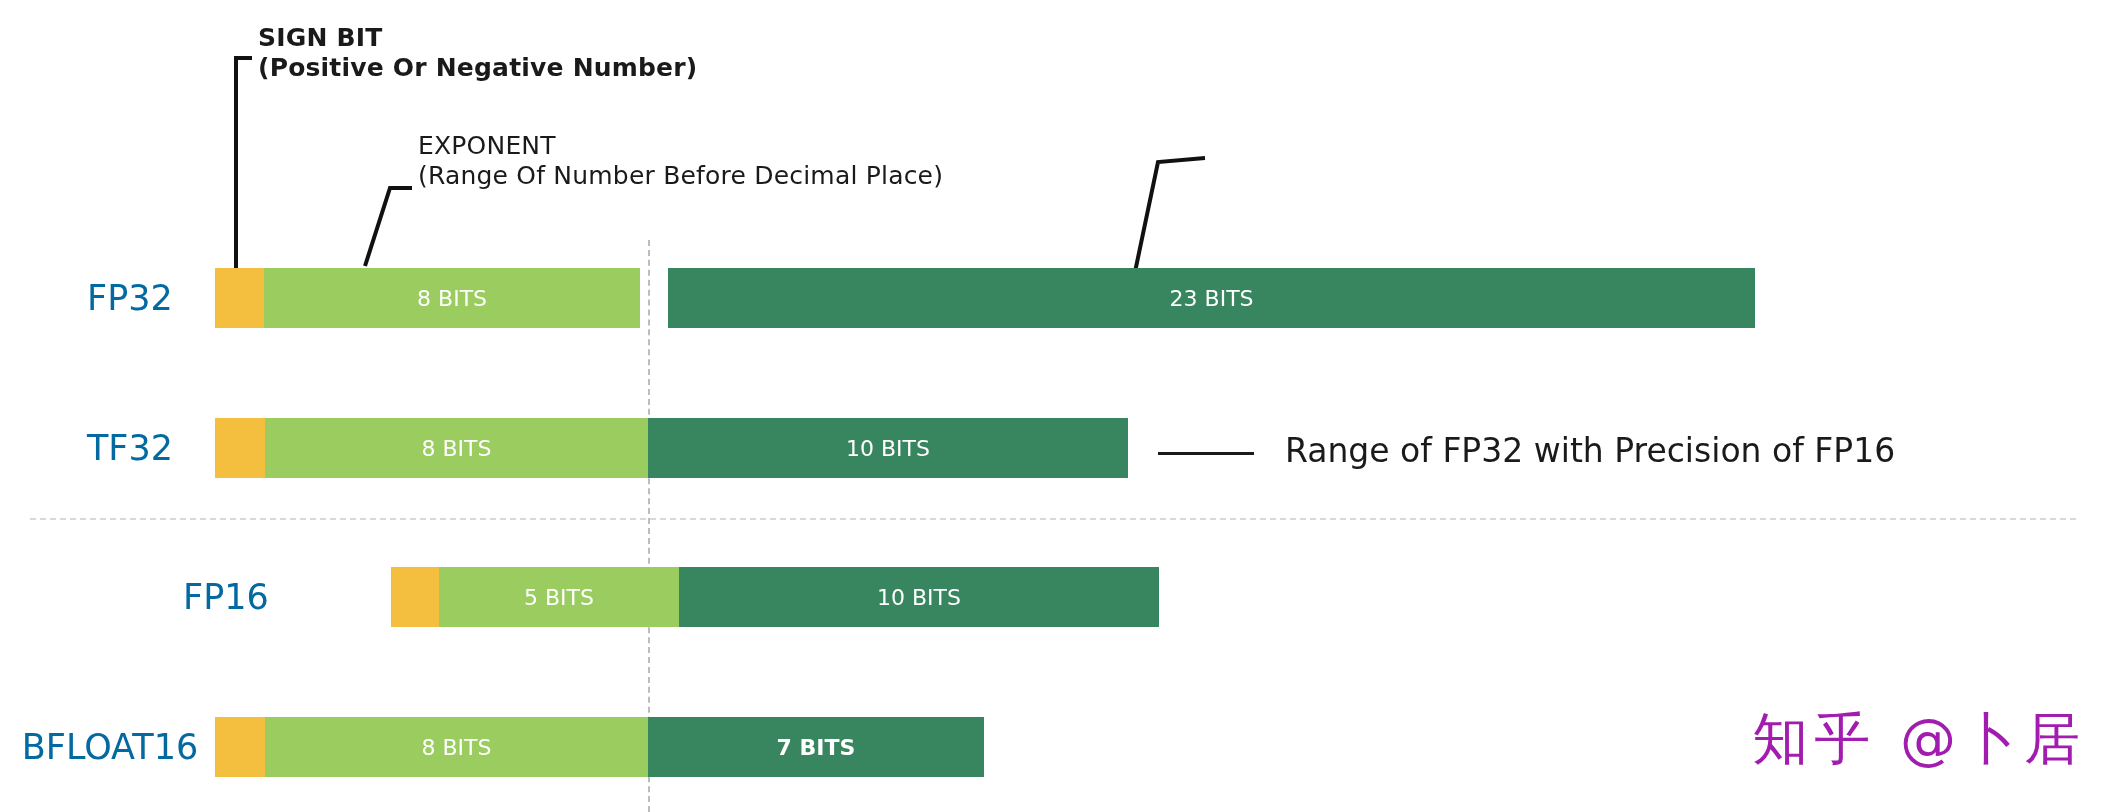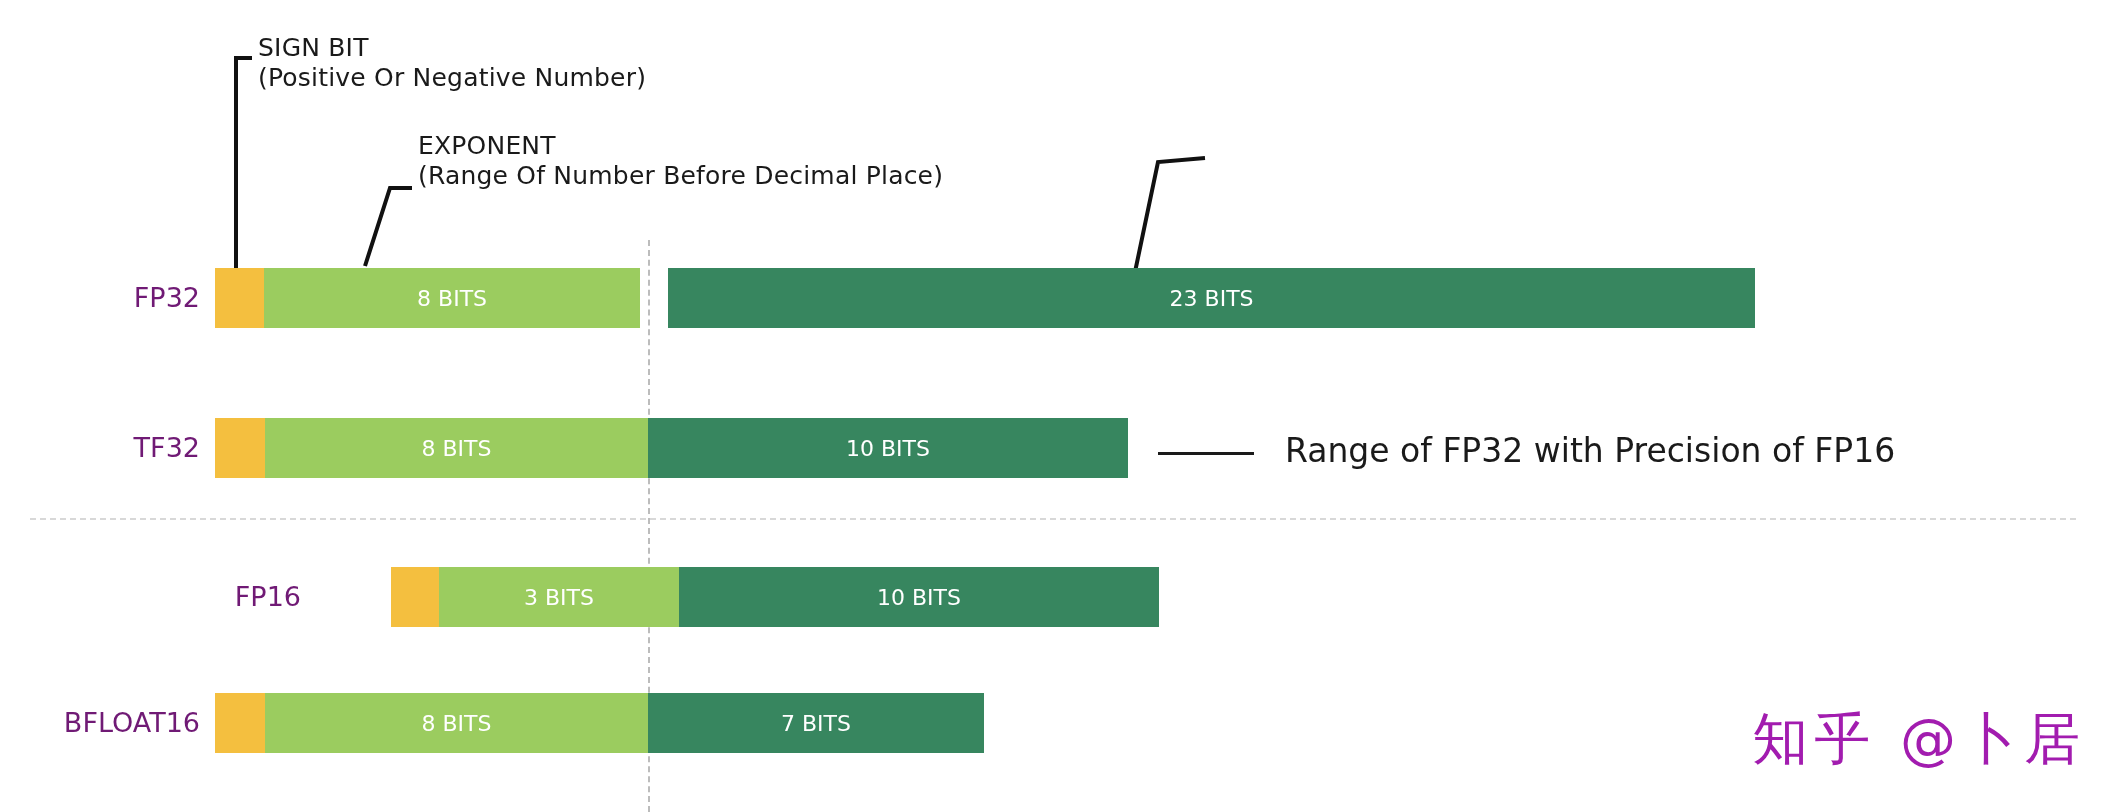--- a/index.html
+++ b/index.html
@@ -43,23 +43,23 @@
   
   .row {
     position: absolute;
     height: 60px;
   }
   .row-label {
     position: absolute;
     top: 0;
     height: 60px;
     line-height: 60px;
-    font-size: 27px;
-    color: #701a75;
-    text-align: right;
+    font-size: 35px;
+    color: #0369a1;
+    text-align: center;
     white-space: nowrap;
   }
   .bar {
     position: absolute;
     top: 0;
     height: 60px;
     display: flex;
     align-items: stretch;
   }
   .seg {
@@ -132,21 +132,21 @@
 
   <svg id="leaders" viewBox="0 0 2106 812" xmlns="http://www.w3.org/2000/svg">
 
     <polyline points="236,268 236,58 252,58" fill="none" stroke="#111111" stroke-width="4"></polyline>
 
     <polyline points="365,266 390,188 412,188" fill="none" stroke="#111111" stroke-width="4"></polyline>
 
     <polyline points="1135,272 1158,162 1205,158" fill="none" stroke="#111111" stroke-width="4"></polyline>
   </svg>
 
-  <div class="callout" style="left:258px; top:33px;">
+  <div class="callout" style="left:258px; top:23px;font-weight:bold;">
     <span class="ttl">SIGN BIT</span>
     <span class="sub">(Positive Or Negative Number)</span>
   </div>
 
   <div class="callout" style="left:418px; top:131px;">
     <span class="ttl">EXPONENT</span>
     <span class="sub">(Range Of Number Before Decimal Place)</span>
   </div>
 
 
@@ -172,29 +172,29 @@
     </div>
   </div>
 
   <div class="note-line"></div>
   <div class="note-text">Range of FP32 with Precision of FP16</div>
 
   <div class="row" style="top:567px; left:0; width:2106px;margin-left:31px;">
     <div class="row-label" style="left:120px; width:150px;">FP16</div>
     <div class="bar" style="left:360px; width:768px;">
       <div class="seg seg-sign" style="width:48px;"></div>
-      <div class="seg seg-exp" style="width:240px;">3 BITS</div>
+      <div class="seg seg-exp" style="width:240px;">5 BITS</div>
       <div class="seg seg-mant" style="width:480px;">10 BITS</div>
     </div>
   </div>
 
-  <div class="row" style="top:693px; left:0; width:1810px;">
+  <div class="row" style="top:717px; left:0; width:1810px;">
     <div class="row-label" style="left:20px; width:180px;">BFLOAT16</div>
     <div class="bar" style="left:215px; width:769px;">
       <div class="seg seg-sign" style="width:50px;"></div>
       <div class="seg seg-exp" style="width:383px;">8 BITS</div>
-      <div class="seg seg-mant" style="width:336px;">7 BITS</div>
+      <div class="seg seg-mant" style="width:336px;font-weight:bold;">7 BITS</div>
     </div>
   </div>
 
   <div class="watermark">知乎 @卜居</div>
 
 </div>
 
 </body></html>

